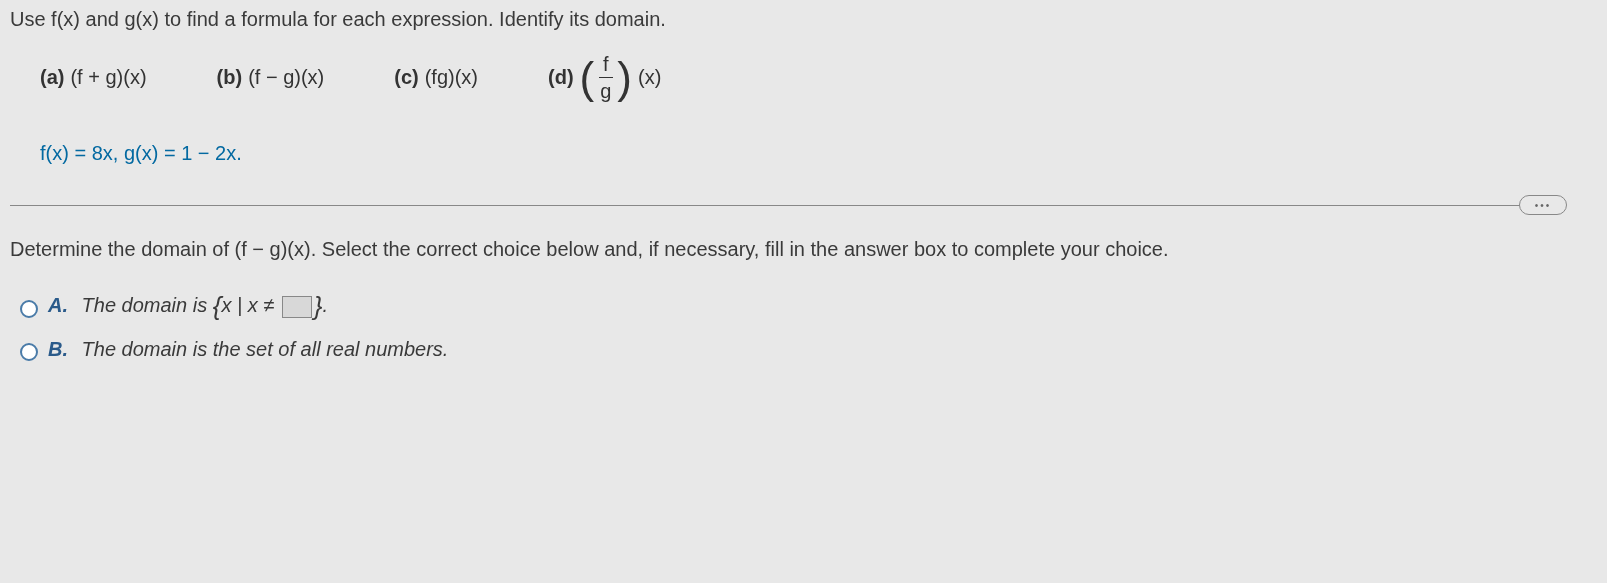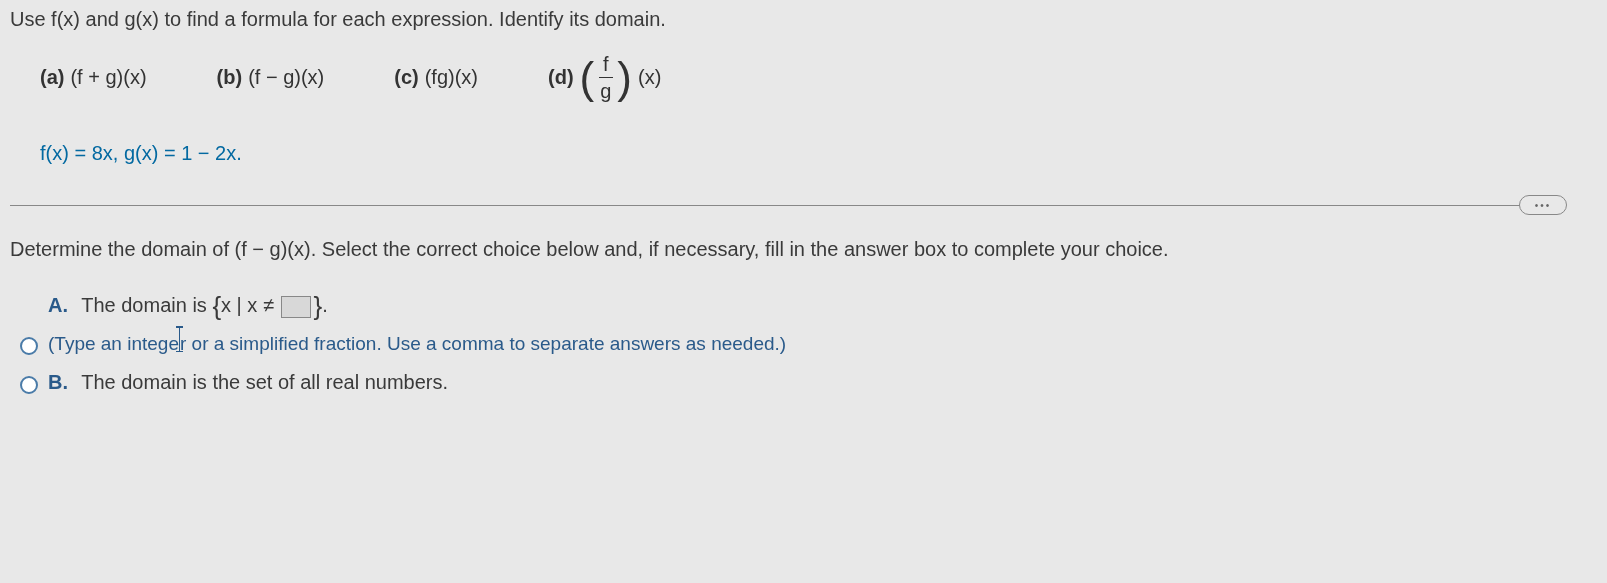--- a/index.html
+++ b/index.html
@@ -93,23 +93,24 @@
     .question {
       margin-bottom: 30px;
       color: #3a3a3a;
       margin-top: 20px;
     }
     .choices {
       padding-left: 10px;
     }
     .choice {
       display: flex;
-      align-items: flex-end;
+      align-items: center;
       gap: 10px;
       margin-bottom: 16px;
+      font-style: italic;
     }
     .radio {
       width: 18px;
       height: 18px;
       border: 2px solid #4a7ba8;
       border-radius: 50%;
       background: #fff;
       flex-shrink: 0;
       margin-top: 4px;
       cursor: pointer;
@@ -211,23 +212,20 @@
 <div class="question">Determine the domain of (f − g)(x). Select the correct choice below and, if necessary, fill in the answer box to complete your choice.</div>
 
 <div class="choices">
   <div class="choice">
     <div class="radio"></div>
     <div class="choice-body">
       <span class="choice-letter">A.</span>
       <span class="choice-text">
         <span>The domain is </span><span class="setbrace">{</span><span>x | x ≠ </span><span class="answer-box"></span><span class="setbrace">}</span><span>.</span>
       </span>
-      <div class="hint">
-        (Type an intege<span class="cursor-mark"><span class="stem"></span></span>r or a simplified fraction. Use a comma to separate answers as needed.)
-      </div>
     </div>
   </div>
   <div class="choice">
     <div class="radio"></div>
     <div class="choice-body">
       <span class="choice-letter">B.</span>
       <span class="choice-text">The domain is the set of all real numbers.</span>
     </div>
   </div>
 </div>

